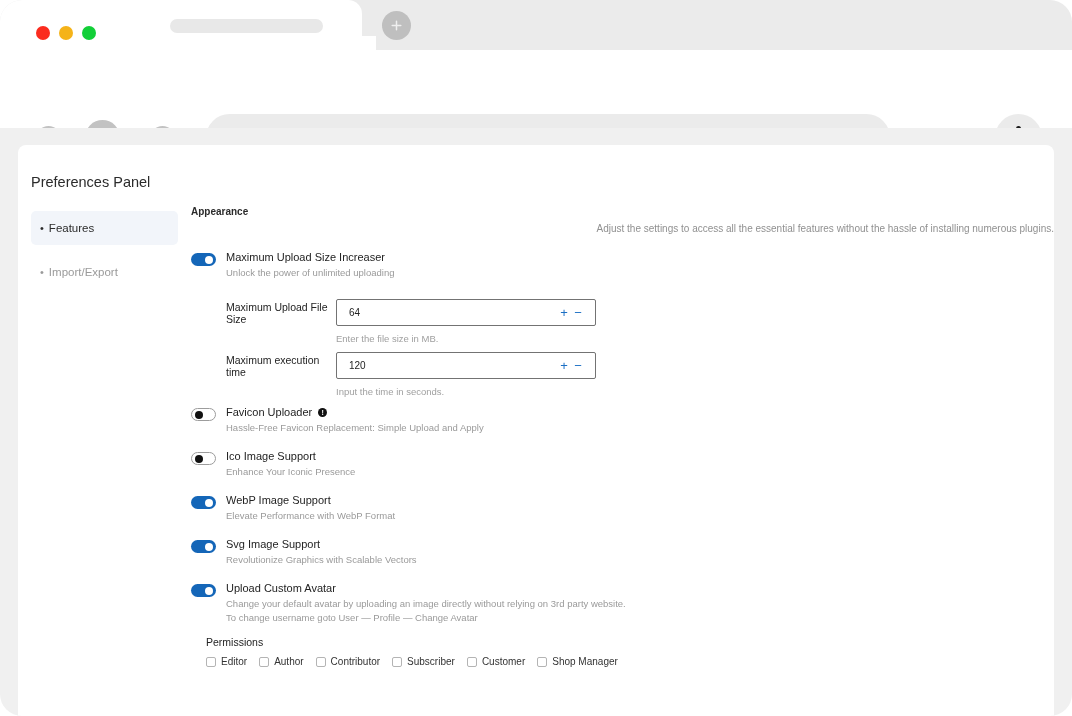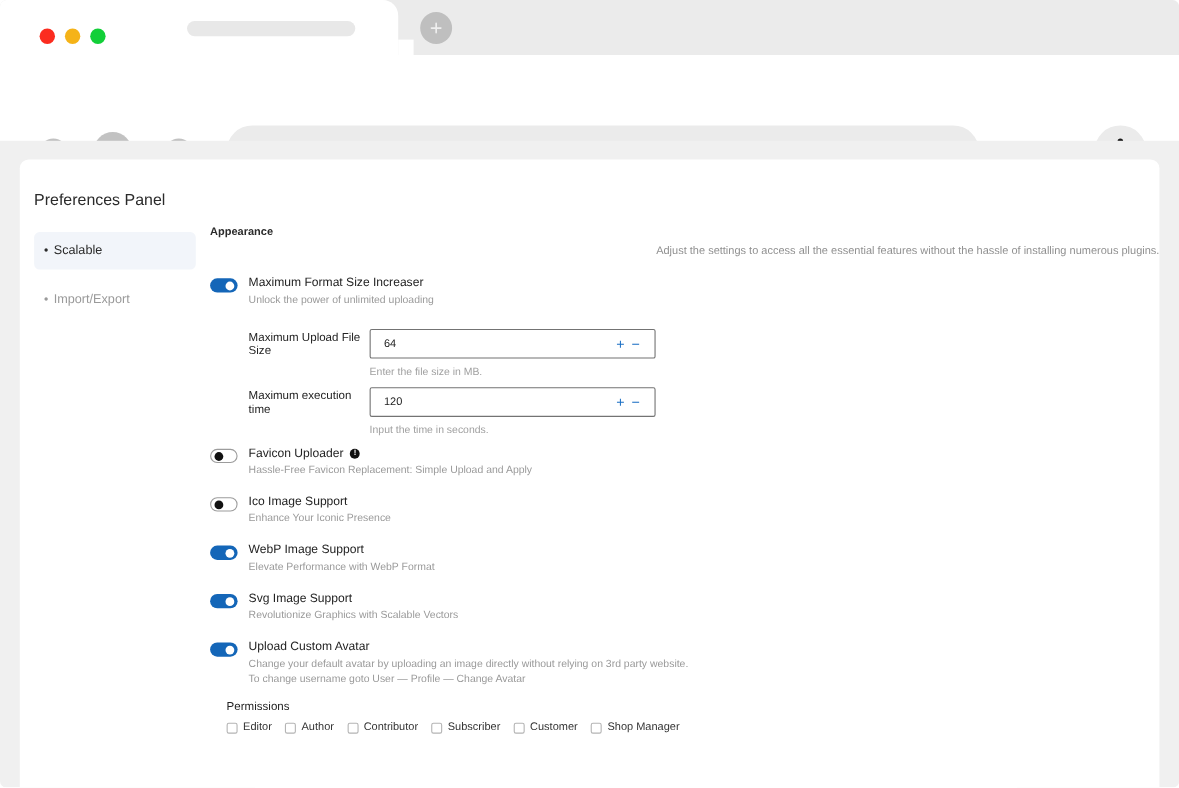--- a/index.html
+++ b/index.html
@@ -11,21 +11,21 @@
     background: #ffffff;
     font-family: "Liberation Sans", sans-serif;
   }
 
   
   .browser {
     position: relative;
     width: 1072px;
     height: 716px;
     background: #ffffff;
-    border-radius: 6px;
+    border-radius: 22px;
     overflow: hidden;
   }
 
   .tabstrip {
     position: relative;
     height: 50px;
     background: #ebebeb;
     width: 100%;
   }
   .tab-active {
@@ -355,40 +355,40 @@
   <div class="page">
     <div class="card">
 
       <h1 class="page-title">Preferences Panel</h1>
 
       <div class="body-wrap">
 
         <nav class="sidebar">
           <div class="side-item active">
             <span class="bullet">•</span>
-            <span>Scalable</span>
+            <span>Features</span>
           </div>
           <div class="side-item">
             <span class="bullet">•</span>
             <span>Import/Export</span>
           </div>
         </nav>
 
         <section class="settings">
 
           <div class="sec-title">Appearance</div>
           <div class="sec-desc">Adjust the settings to access all the essential features without the hassle of installing numerous plugins.</div>
 
           <div class="row">
             <div class="toggle on">
               <span class="knob"></span>
             </div>
             <div class="row-body">
               <div class="row-label">
-                <span>Maximum Format Size Increaser</span>
+                <span>Maximum Upload Size Increaser</span>
               </div>
               <div class="row-help">Unlock the power of unlimited uploading</div>
             </div>
           </div>
 
           <div class="numfield">
             <div class="numfield-label">Maximum Upload File Size</div>
             <div class="numinput">
               <span class="val">64</span>
               <span class="step">+</span>

